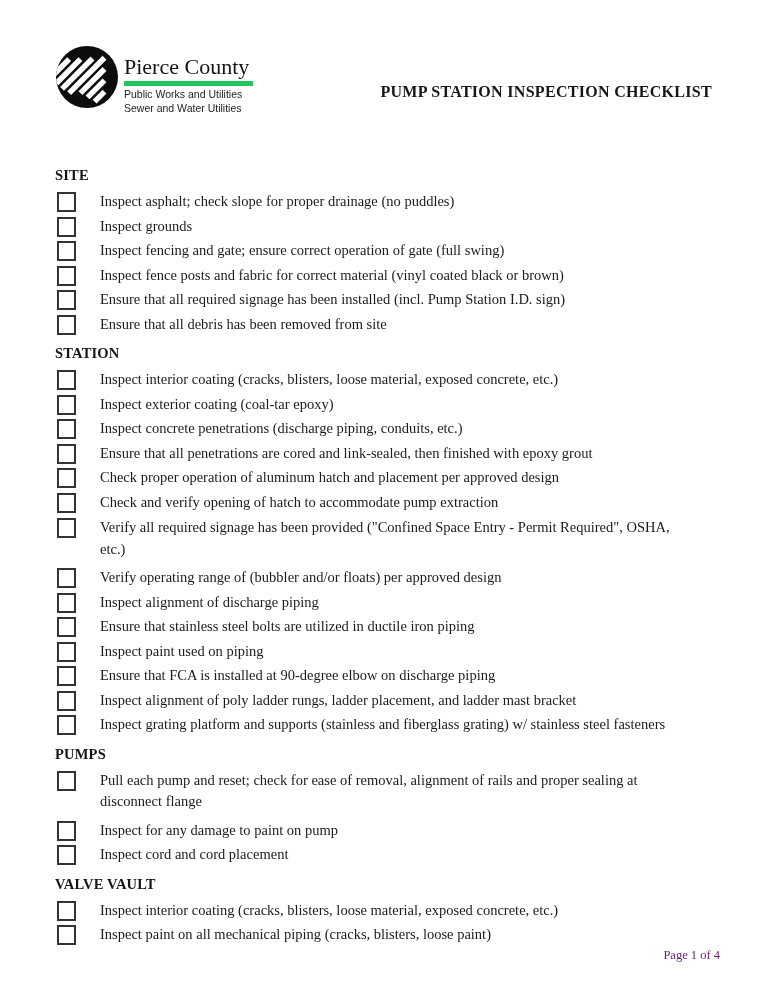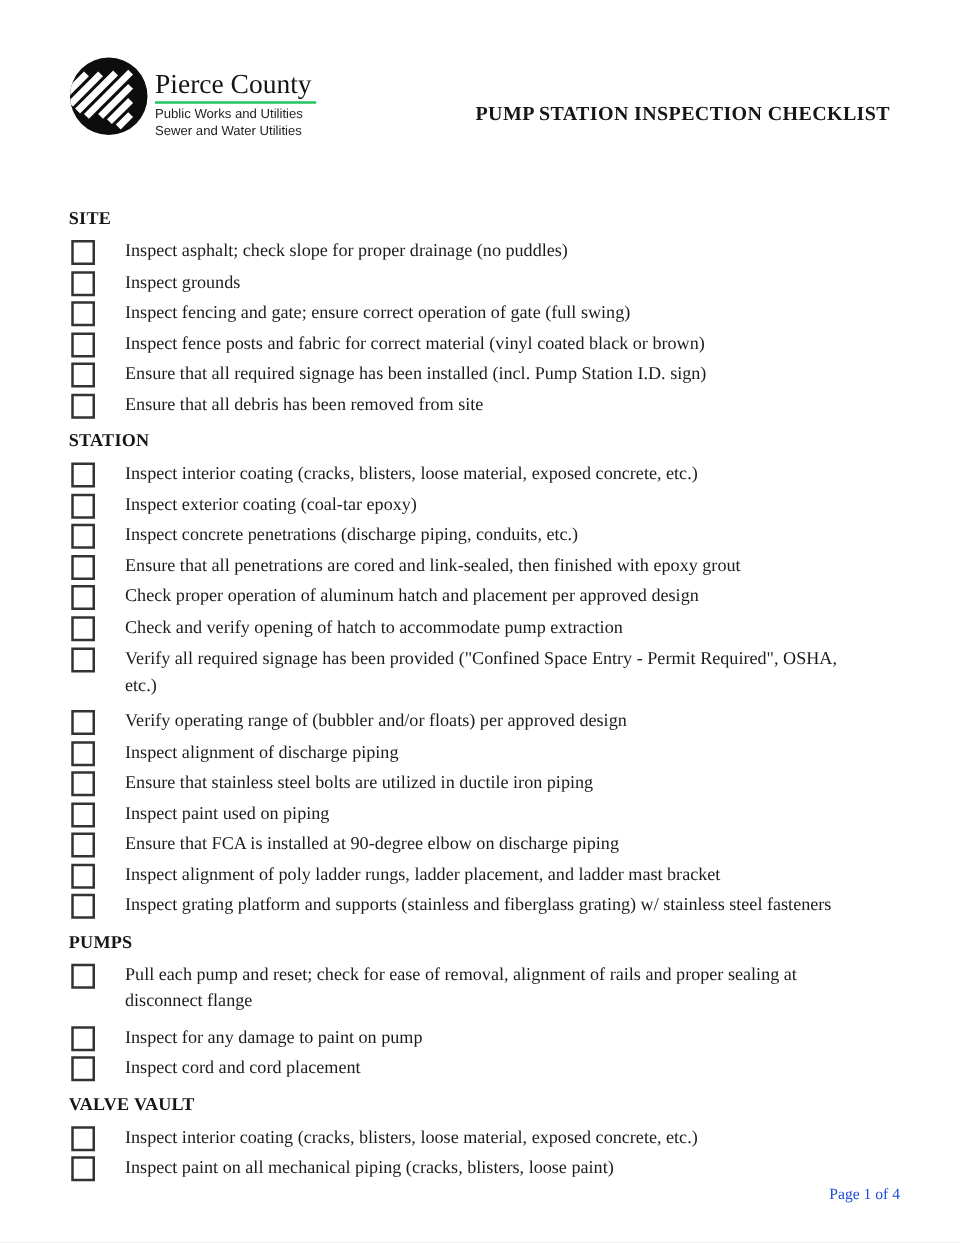--- a/index.html
+++ b/index.html
@@ -19,21 +19,21 @@
   .header { position: absolute; top: 0; left: 0; right: 0; height: 150px; }
   .logo { position: absolute; top: 45px; left: 55px; display: flex; align-items: flex-start; }
   .logo-mark { width: 64px; height: 64px; flex: none; }
   .logo-text { margin-left: 5px; margin-top: 10px; }
   .logo-name {
     display: inline-block;
     font-family: "Liberation Serif", serif;
     font-size: 22px;
     line-height: 24px;
     color: #141414;
-    border-bottom: 2px solid #22c55e;
+    border-bottom: 5px solid #22c55e;
     padding-bottom: 2px;
     padding-right: 4px;
   }
   .logo-sub {
     font-family: "Liberation Sans", sans-serif;
     font-size: 10.5px;
     line-height: 12px;
     color: #232323;
     margin-top: 2px;
   }
@@ -85,21 +85,21 @@
     white-space: pre-line;
     color: #1b1b1b;
   }
 
   
   .page-footer {
     position: absolute;
     right: 48px;
     bottom: 31px;
     font-size: 12.5px;
-    color: #1d4ed8;
+    color: #701a75;
   }
 </style>
 </head>
 <body>
 
 <div class="page">
 
   <div class="header">
     <div class="logo">
       <span class="logo-mark">

